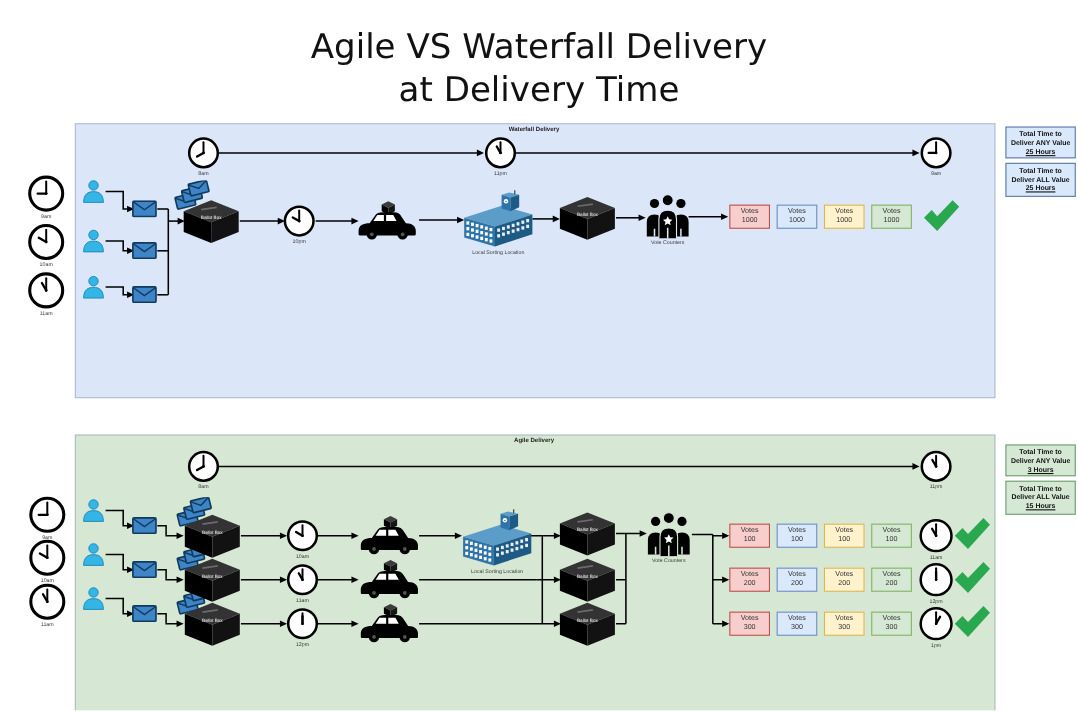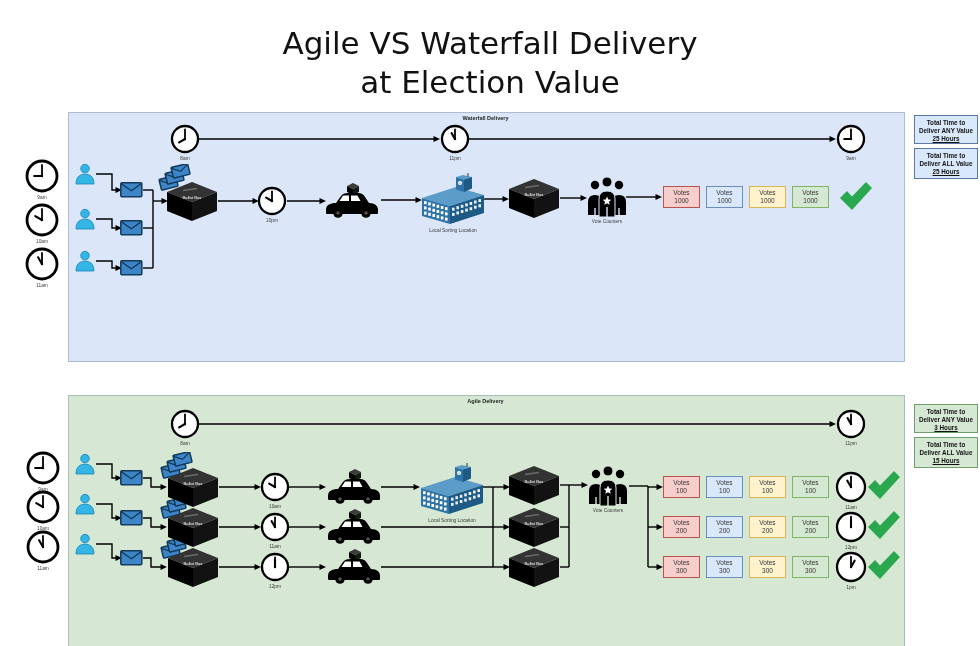--- a/index.html
+++ b/index.html
@@ -100,21 +100,21 @@
       <path d="M648,486 L648,567" fill="none" stroke="#000" stroke-width="1.4"></path>
       <path d="M648,487 L657,487" fill="none" stroke="#000" stroke-width="1.4"></path>
       <polygon points="663,487 656.5,490 656.5,484" fill="#000"></polygon>
       <path d="M648,527 L657,527" fill="none" stroke="#000" stroke-width="1.4"></path>
       <polygon points="663,527 656.5,530 656.5,524" fill="#000"></polygon>
       <path d="M648,567 L657,567" fill="none" stroke="#000" stroke-width="1.4"></path>
       <polygon points="663,567 656.5,570 656.5,564" fill="#000"></polygon>
     </svg>
   <div id="title">
     <div>Agile VS Waterfall Delivery</div>
-    <div>at Election Value</div>
+    <div>at Delivery Time</div>
   </div>
 <div class="panel" style="left: 68px; top: 112px; width: 835px; height: 248px; background: rgb(219, 230, 248);"></div>
     <div class="lbl" style="left: 425.5px; top: 115px; width: 120px; font-size: 5.5px; color: rgb(34, 34, 34); font-weight: bold;">Waterfall Delivery</div>
     <div class="abs" style="left: 25px; top: 159px; width: 34px; height: 34px;"><svg width="34" height="34" viewBox="0 0 34 34">
         <circle cx="17" cy="17" r="15" fill="#fff" stroke="#000" stroke-width="2.8"></circle>
     <line x1="17" y1="17" x2="17" y2="5.9" stroke="#000" stroke-width="1.8" stroke-linecap="round"></line>
     <line x1="17" y1="17" x2="9.2" y2="17" stroke="#000" stroke-width="2.1" stroke-linecap="round"></line>
     <circle cx="17" cy="17" r="1.2" fill="#000"></circle>
       </svg></div>
     <div class="lbl" style="left: -3px; top: 194.5px; width: 90px; font-size: 4.8px;">9am</div>

